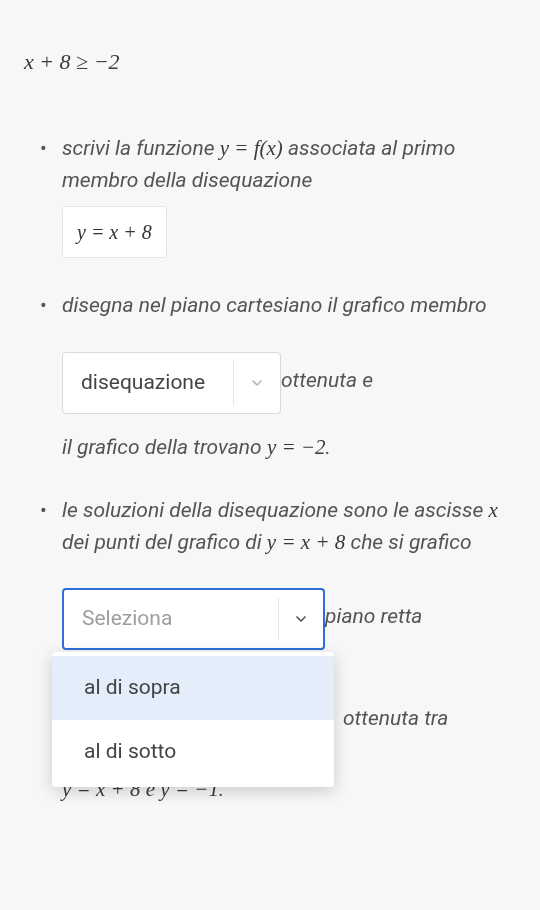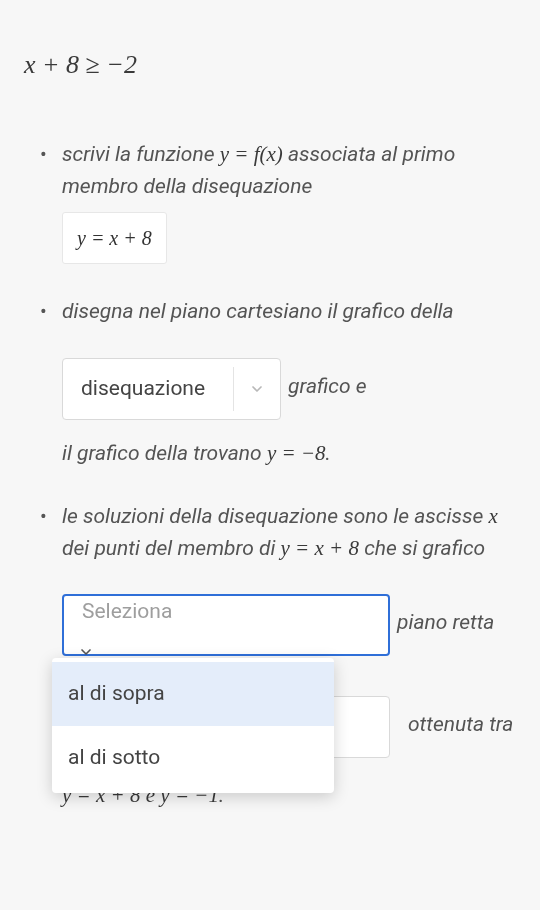--- a/index.html
+++ b/index.html
@@ -10,21 +10,21 @@
     font-family: -apple-system, BlinkMacSystemFont, "Segoe UI", Roboto, sans-serif;
     color: #3b3b3b;
     padding: 45px 22px 20px 22px;
     font-size: 21px;
     line-height: 1.5;
     overflow: hidden;
   }
   .heading-eq {
     font-family: "Georgia", "Times New Roman", serif;
     font-style: italic;
-    font-size: 26px;
+    font-size: 22px;
     color: #2a2a2a;
     margin-bottom: 55px;
     margin-left: 2px;
   }
   ul.steps {
     list-style: none;
     padding-left: 40px;
   }
   ul.steps > li {
     position: relative;
@@ -85,49 +85,49 @@
     margin: 8px 0;
   }
   .dropdown.focused .dd-sep { background: #e4e4e4; }
   .dropdown .dd-arrow {
     display: flex;
     align-items: center;
     justify-content: center;
     width: 46px;
   }
   .dropdown.focused .dd-arrow { width: 44px; }
-  .dropdown.small { width: 328px; flex-direction: column; }
+  .dropdown.small { width: 263px; }
   .dropdown.small .dd-label { flex: 1; }
   .dd-arrow svg { width: 16px; height: 16px; }
   .dd-arrow.light svg { stroke: #b8b8b8; }
   .dd-arrow.dark svg { stroke: #555; }
   .flow-text { color: #545454; font-style: italic; }
   .dropdown-row {
     display: flex;
     align-items: center;
-    gap: 7px;
+    gap: 0;
     margin-top: 14px;
     margin-bottom: 6px;
   }
   .popup-container {
     position: relative;
   }
   .options-popup {
     position: absolute;
     left: -10px;
     top: 80px;
     width: 282px;
     background: #fff;
     border-radius: 4px;
     box-shadow: 0 4px 16px rgba(0,0,0,0.18);
     z-index: 10;
     padding: 4px 0;
   }
   .options-popup .opt {
-    padding: 16px 16px;
+    padding: 16px 32px;
     font-size: 21px;
     color: #444;
     cursor: pointer;
   }
   .options-popup .opt.highlight {
     background: #e4edfa;
   }
   .trailing-block {
     position: relative;
     margin-top: 12px;
@@ -150,40 +150,40 @@
   <li>
     <span class="flow-text">scrivi la funzione </span><span class="math">y = f(x)</span><span class="flow-text"> associata al primo membro della disequazione</span>
     <div>
       <div class="input-box">
         <span>y = x + 8</span>
       </div>
     </div>
   </li>
 
   <li>
-    <span class="flow-text">disegna nel piano cartesiano il grafico della</span>
+    <span class="flow-text">disegna nel piano cartesiano il grafico membro</span>
     <div class="dropdown-row">
       <div class="dropdown">
         <div class="dd-label">disequazione</div>
         <div class="dd-sep"></div>
         <div class="dd-arrow light">
           <svg viewBox="0 0 24 24" fill="none" stroke-width="2.5" stroke-linecap="round" stroke-linejoin="round">
               <polyline points="6 9 12 15 18 9"></polyline>
             </svg>
         </div>
       </div>
-      <span class="flow-text">grafico e</span>
+      <span class="flow-text">ottenuta e</span>
     </div>
     <div>
-      <span class="flow-text">il grafico della trovano </span><span class="math">y = −8</span><span class="flow-text">.</span>
+      <span class="flow-text">il grafico della trovano </span><span class="math">y = −2</span><span class="flow-text">.</span>
     </div>
   </li>
 
   <li>
-    <span class="flow-text">le soluzioni della disequazione sono le ascisse </span><span class="math">x</span><span class="flow-text"> dei punti del membro di </span><span class="math">y = x + 8</span><span class="flow-text"> che si grafico</span>
+    <span class="flow-text">le soluzioni della disequazione sono le ascisse </span><span class="math">x</span><span class="flow-text"> dei punti del grafico di </span><span class="math">y = x + 8</span><span class="flow-text"> che si grafico</span>
 
     <div class="dropdown-row popup-container">
       <div class="dropdown focused placeholder small">
         <div class="dd-label">Seleziona</div>
         <div class="dd-sep"></div>
         <div class="dd-arrow dark">
           <svg viewBox="0 0 24 24" fill="none" stroke-width="2.5" stroke-linecap="round" stroke-linejoin="round">
               <polyline points="6 9 12 15 18 9"></polyline>
             </svg>
         </div>

